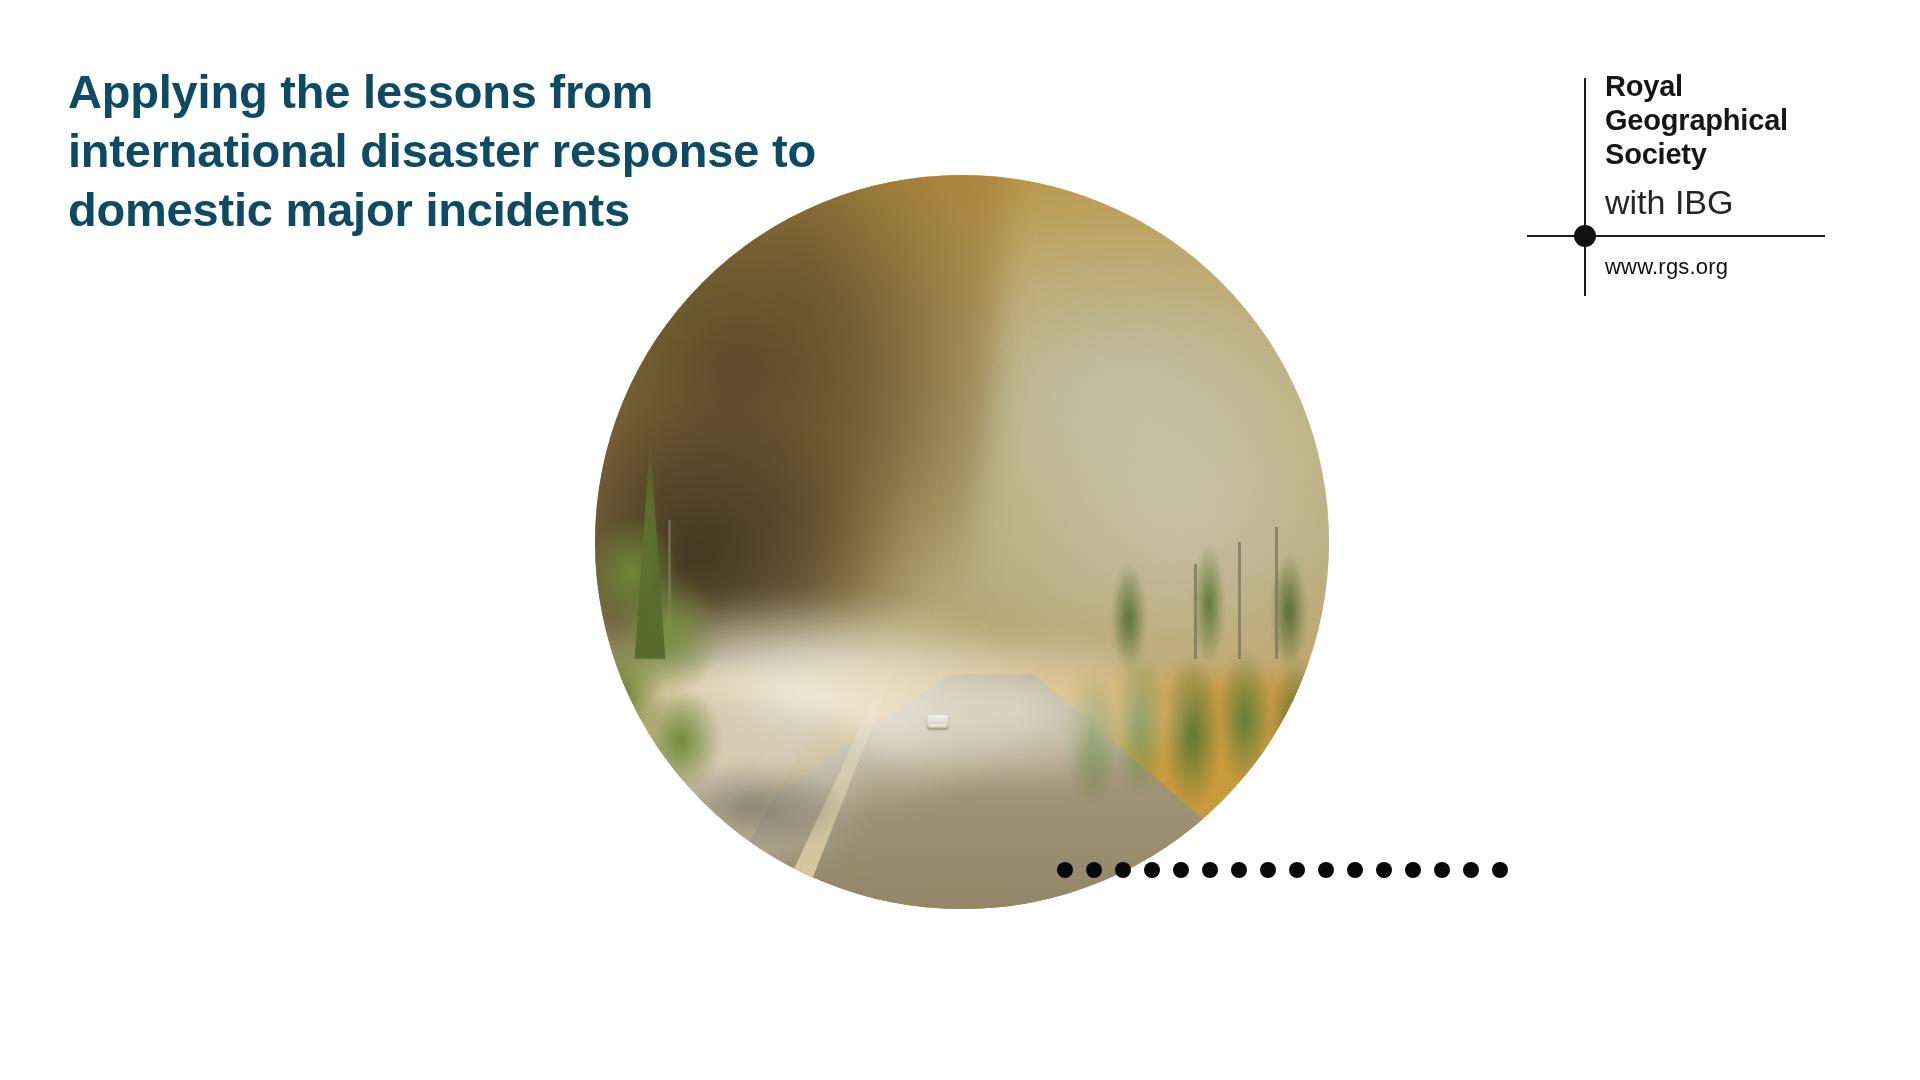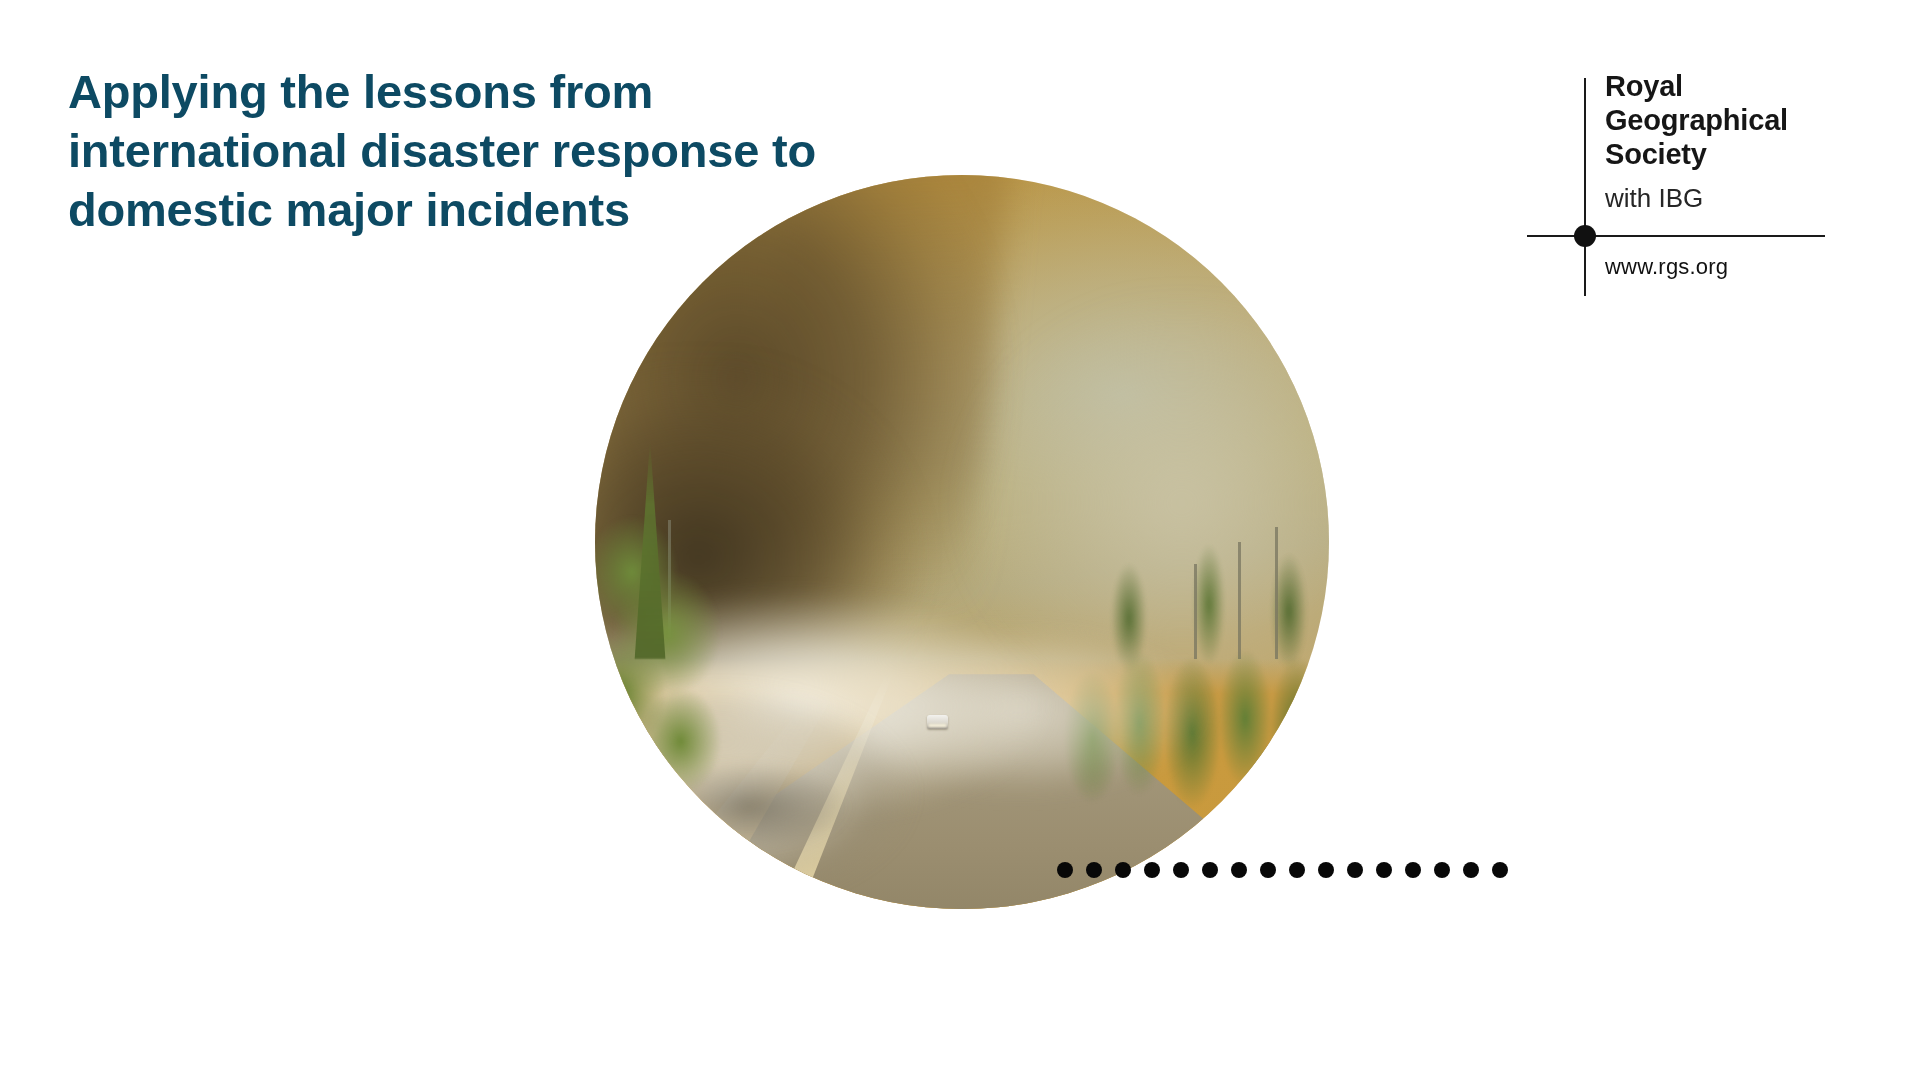--- a/index.html
+++ b/index.html
@@ -260,21 +260,21 @@
     font-size:29px;
     font-weight:bold;
     line-height:1.17;
     letter-spacing:-0.2px;
     white-space:pre-line;
   }
   #logo-sub {
     position:absolute;
     left:78px; top:113px;
     color:#262626;
-    font-size:26px;
+    font-size:34px;
     font-weight:400;
     letter-spacing:0px;
   }
   #logo-url {
     position:absolute;
     left:78px; top:184px;
     color:#111111;
     font-size:22px;
     font-weight:normal;
     letter-spacing:0.2px;

